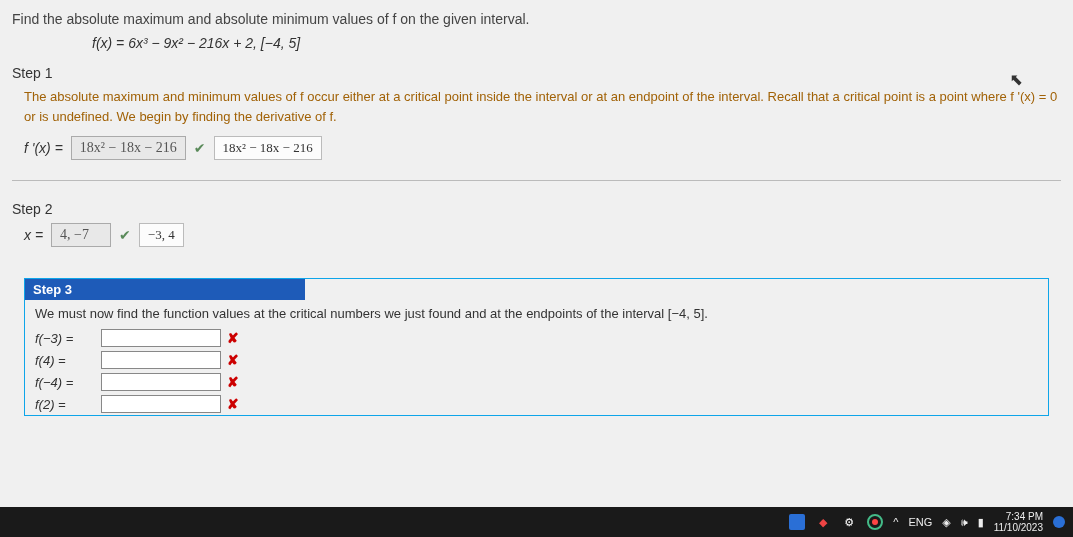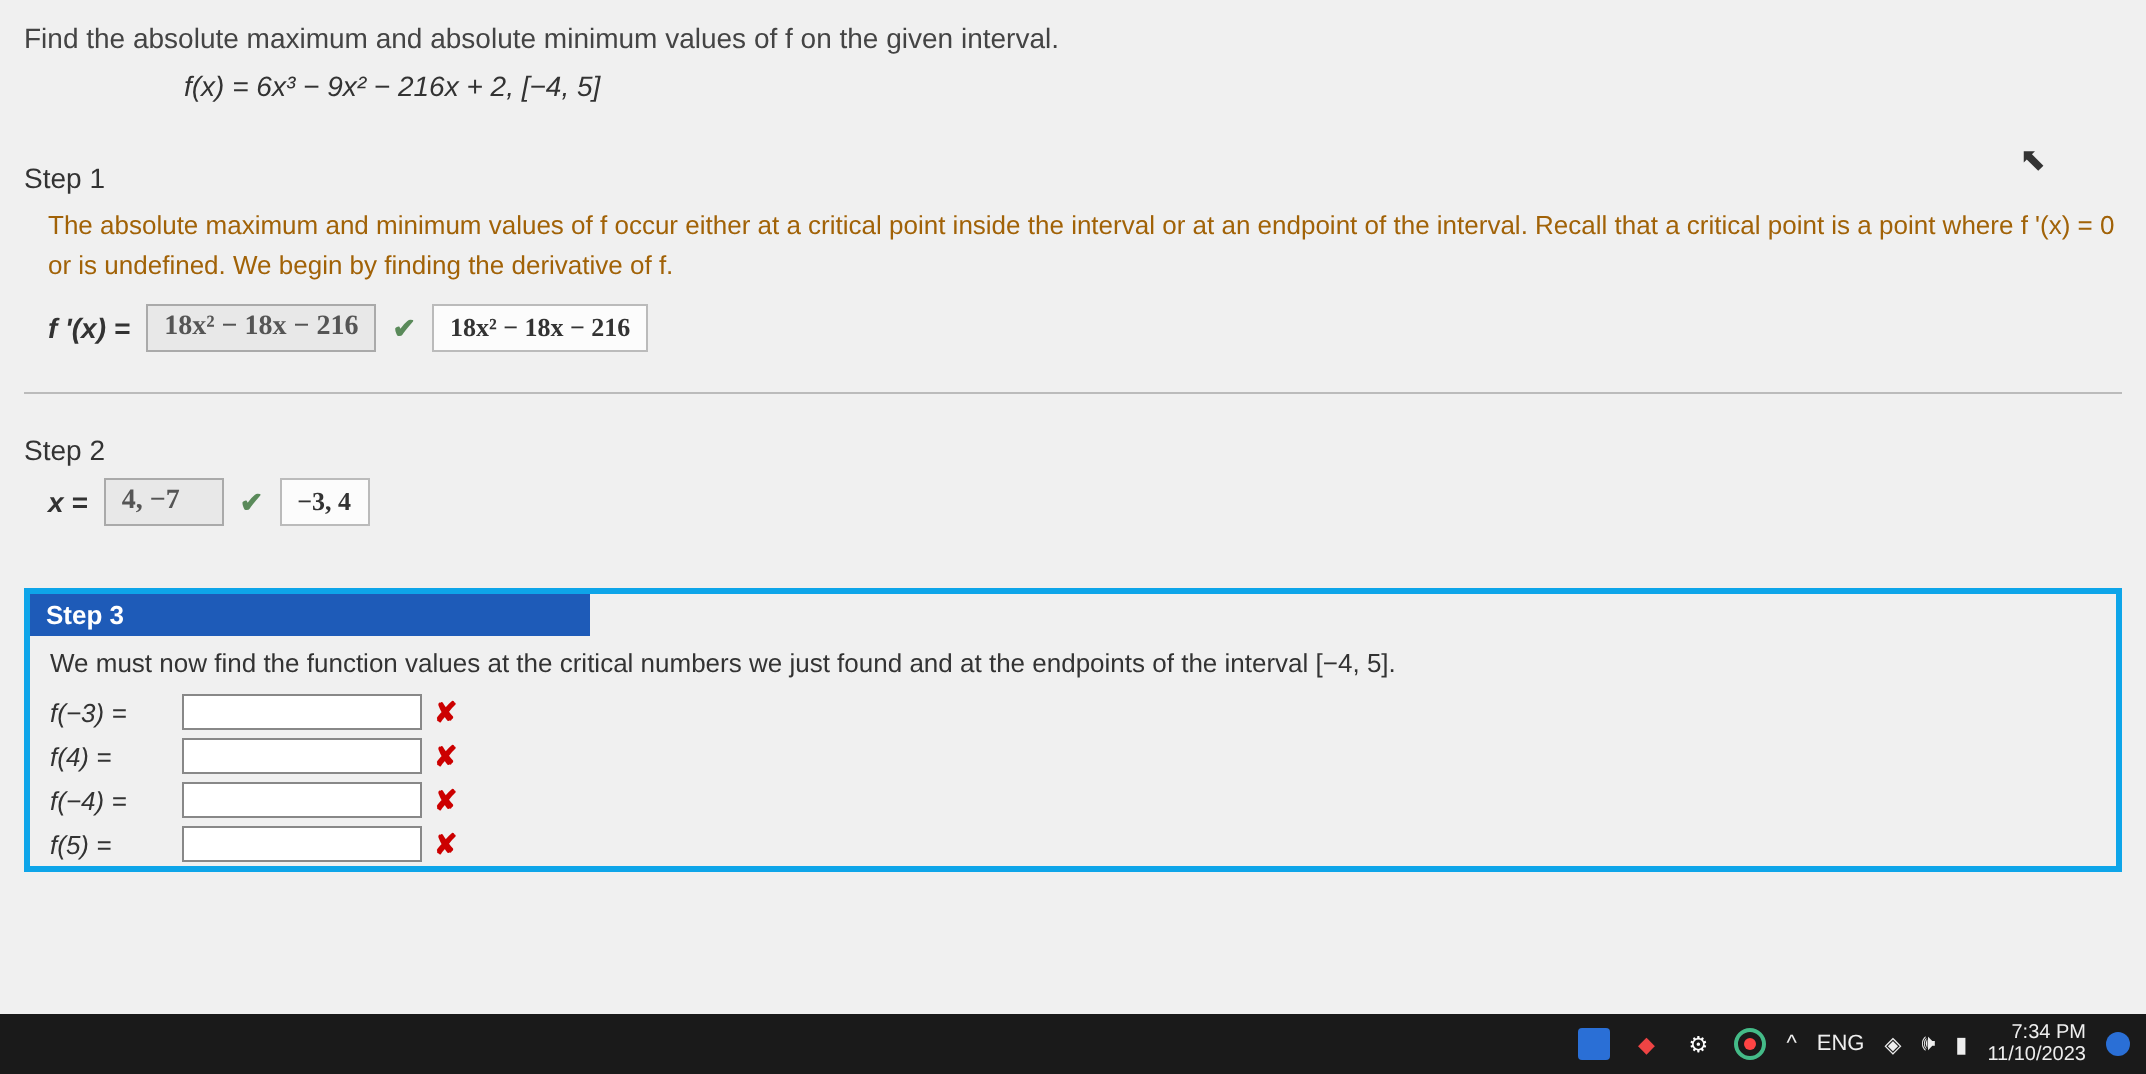--- a/index.html
+++ b/index.html
@@ -7,25 +7,25 @@
   font-family: Arial, Helvetica, sans-serif;
   background: #f0f0f0;
   width: 1073px;
   height: 537px;
   position: relative;
   overflow: hidden;
   color: #333;
 }
 .content { padding: 11px 12px; }
 .problem-title { font-size: 14px; color: #444; margin-bottom: 8px; }
-.formula { font-style: italic; padding-left: 80px; font-size: 14px; margin-bottom: 30px; }
+.formula { font-style: italic; padding-left: 80px; font-size: 14px; margin-bottom: 14px; }
 .step { margin-bottom: 20px; }
 .step-label { font-weight: normal; font-size: 14px; margin-bottom: 6px; display: block; }
 .step-text { font-size: 13px; color: #a16207; line-height: 1.5; margin-bottom: 10px; padding-left: 12px; }
-.answer-row { padding-left: 12px; display: flex; align-items: center; gap: 8px; margin-bottom: 12px; font-weight: bold; }
+.answer-row { padding-left: 12px; display: flex; align-items: center; gap: 8px; margin-bottom: 12px; }
 .prefix { font-style: italic; font-size: 14px; }
 .answer-box {
   background: #e8e8e8;
   border: 1px solid #aaa;
   padding: 3px 8px;
   font-size: 14px;
   font-family: 'Times New Roman', serif;
   color: #555;
   min-width: 60px;
   display: inline-block;
@@ -34,22 +34,22 @@
   background: #fcfcfc;
   border: 1px solid #bbb;
   padding: 3px 8px;
   font-size: 13px;
   font-family: 'Times New Roman', serif;
 }
 .check { color: #5a8a5a; font-size: 14px; }
 .wrong { color: #c00; font-weight: bold; font-size: 14px; }
 .divider { border-top: 1px solid #bbb; margin: 20px 0; }
 .step3-container {
-  border: 3px solid #0ea5e9;
-  margin: 0 12px;
+  border: 1px solid #0ea5e9;
+  margin: 0 24px;
 }
 .step3-header {
   background: #1e5bb8;
   color: #fff;
   font-weight: bold;
   padding: 3px 8px;
   font-size: 13px;
   width: 280px;
 }
 .step3-body { padding: 6px 10px; font-size: 13px; }
@@ -131,21 +131,21 @@
     <span class="eval-label">f(4)  =</span>
     <input class="eval-input" value="" style="">
     <span class="wrong">✘</span>
   </div>
   <div class="eval-row">
     <span class="eval-label">f(−4)  =</span>
     <input class="eval-input" value="" style="">
     <span class="wrong">✘</span>
   </div>
   <div class="eval-row">
-    <span class="eval-label">f(5)  =</span>
+    <span class="eval-label">f(2)  =</span>
     <input class="eval-input" value="" style="">
     <span class="wrong">✘</span>
   </div>
 </div>
 
 <div class="cursor-icon">⬉</div>
 
 <div class="taskbar">
   <div class="tray-icons">
     <div class="tray-icon" style="background:#2a6fd6;border-radius:2px;"></div>

